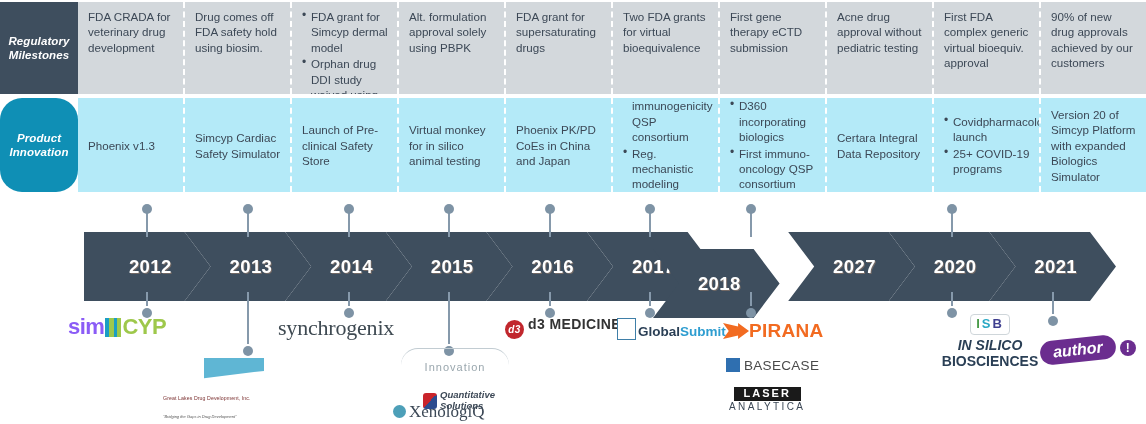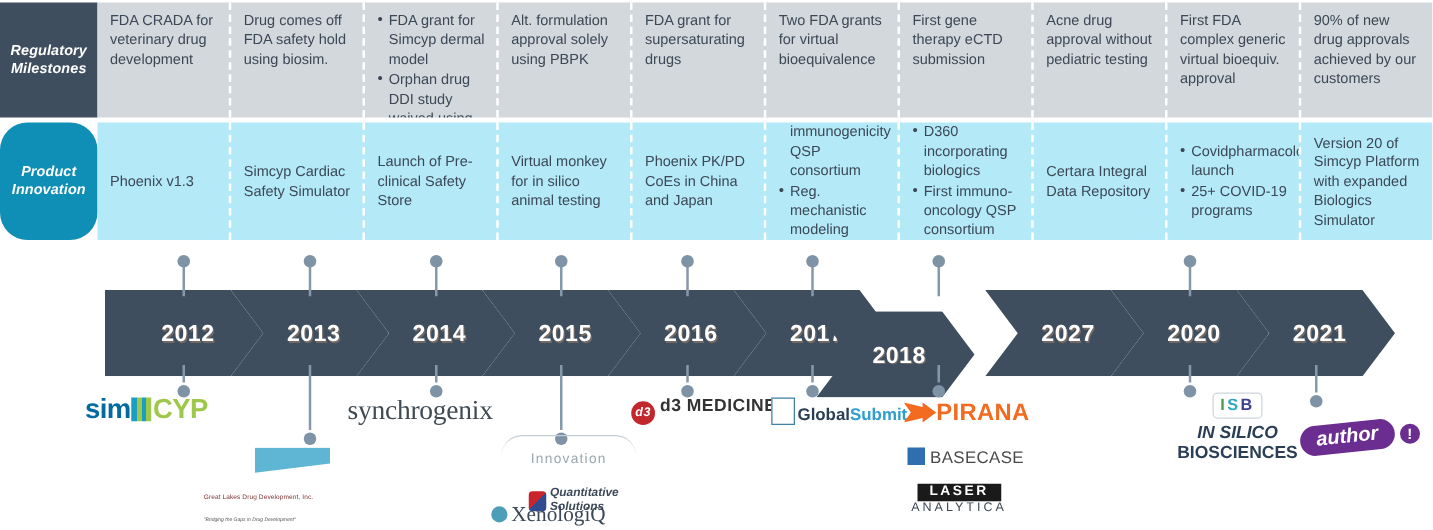--- a/index.html
+++ b/index.html
@@ -87,21 +87,21 @@
 
   
   .stem{position:absolute;width:2px;background:#8699ab;}
   .dot{position:absolute;width:10px;height:10px;border-radius:50%;background:#7e93a5;}
 
   
   .logos{position:absolute;left:0;top:300px;width:1146px;height:124px;}
   .logo{position:absolute;text-align:center;}
 
   .lg-simcyp{font-weight:bold;font-size:22px;letter-spacing:-0.5px;line-height:1;}
-  .lg-simcyp .a{color:#0369a1;}
+  .lg-simcyp .a{color:#8b5cf6;}
   .lg-simcyp .b{color:#9ec84b;}
   .simcyp-mark{
     display:inline-block;width:16px;height:19px;vertical-align:-3px;margin:0 1px;
     background:linear-gradient(to right,#1b9ec4 0 28%,#9ec84b 28% 55%,#1b9ec4 55% 72%,#9ec84b 72% 100%);
   }
 
   .lg-glakes{width:148px;}
   .glakes-img{
     width:60px;height:28px;
     background:#5fb6d4;

